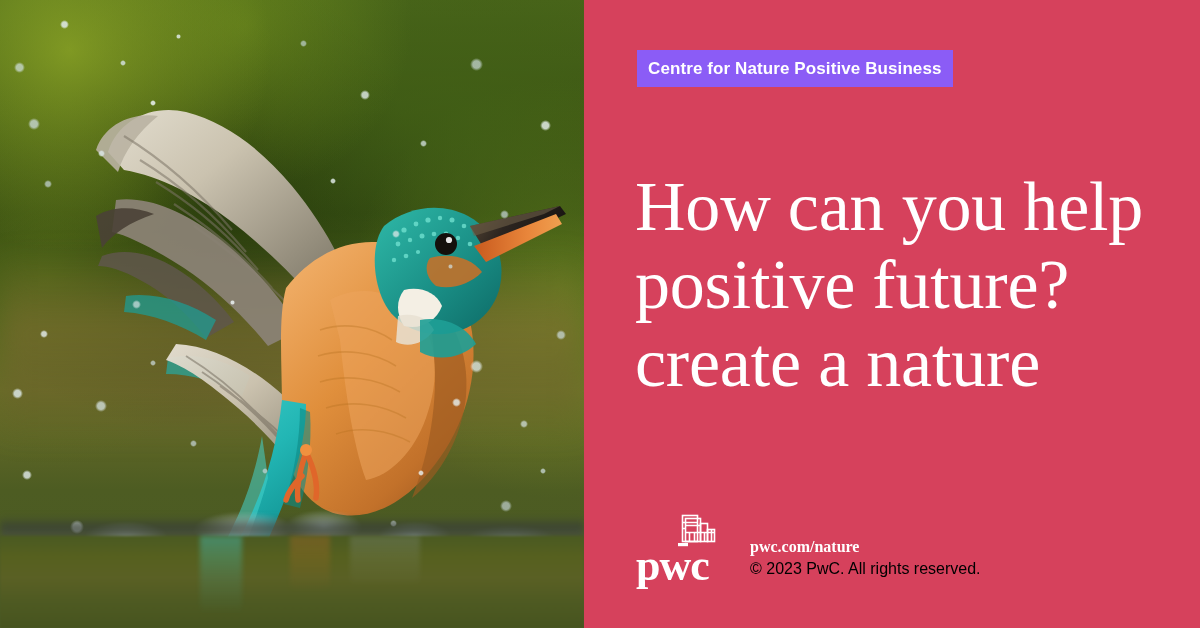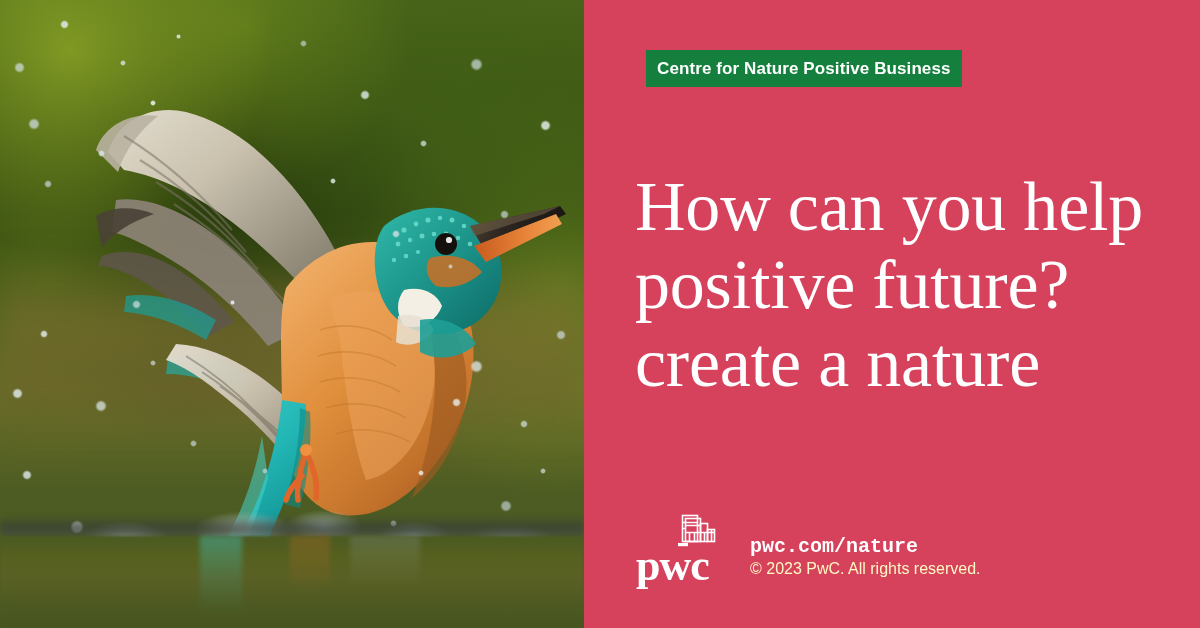--- a/index.html
+++ b/index.html
@@ -106,39 +106,39 @@
     background-size:13px 13px,8px 8px,6px 6px,10px 10px,7px 7px,12px 12px,9px 9px,6px 6px;
     background-position:470px 360px,520px 420px,418px 470px,556px 330px,390px 520px,500px 500px,452px 398px,540px 468px;}
 
   
   .bird{position:absolute;left:0;top:0;width:584px;height:628px;}
 
   
   .panel{position:relative;width:616px;height:628px;background:#d6415c;}
 
   .badge{position:absolute;left:53px;top:50px;height:37px;
-    background:#15803d;display:flex;align-items:center;padding:0 11px;margin-left:9px;}
+    background:#8b5cf6;display:flex;align-items:center;padding:0 11px;}
   .badge-label{color:#ffffff;font-size:17px;font-weight:bold;letter-spacing:.1px;
     font-family:"Liberation Sans", sans-serif;white-space:nowrap;}
 
   .headline{position:absolute;left:51px;top:168px;width:540px;
     color:#ffffff;font-family:"Liberation Serif","DejaVu Serif",serif;
     font-size:70px;line-height:78px;font-weight:400;letter-spacing:-.2px;}
   .headline div{white-space:nowrap;}
 
   .footer{position:absolute;left:52px;bottom:42px;display:flex;align-items:flex-end;}
   .logo{position:relative;width:82px;height:72px;margin-right:32px;}
   .logo-mark{position:absolute;left:42px;top:0;}
   .logo-word{position:absolute;left:0;bottom:-2px;
     color:#ffffff;font-family:"Liberation Serif","DejaVu Serif",serif;
     font-size:44px;font-weight:bold;line-height:1;letter-spacing:-1px;}
   .footer-text{padding-bottom:6px;}
-  .footer-url{color:#ffffff;font-size:20px;font-weight:bold;line-height:22px;
-    font-family:Liberation Mono, monospace;}
-  .footer-copy{color:#fef9c3;font-size:16px;font-weight:400;line-height:22px;
+  .footer-url{color:#ffffff;font-size:16px;font-weight:bold;line-height:22px;
+    font-family:Liberation Serif, serif;}
+  .footer-copy{color:#000000;font-size:16px;font-weight:400;line-height:22px;
     font-family:"Liberation Sans", sans-serif;}
 </style>
 </head>
 <body>
 
 <div class="banner">
 
   <div class="photo">
     <div class="bg-bokeh"></div>
     <div class="bg-bank"></div>

